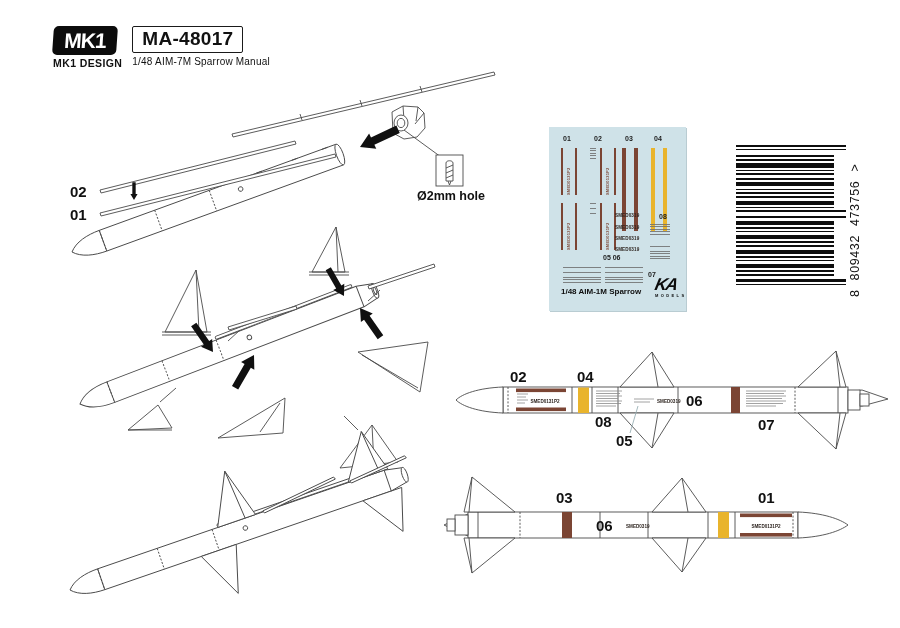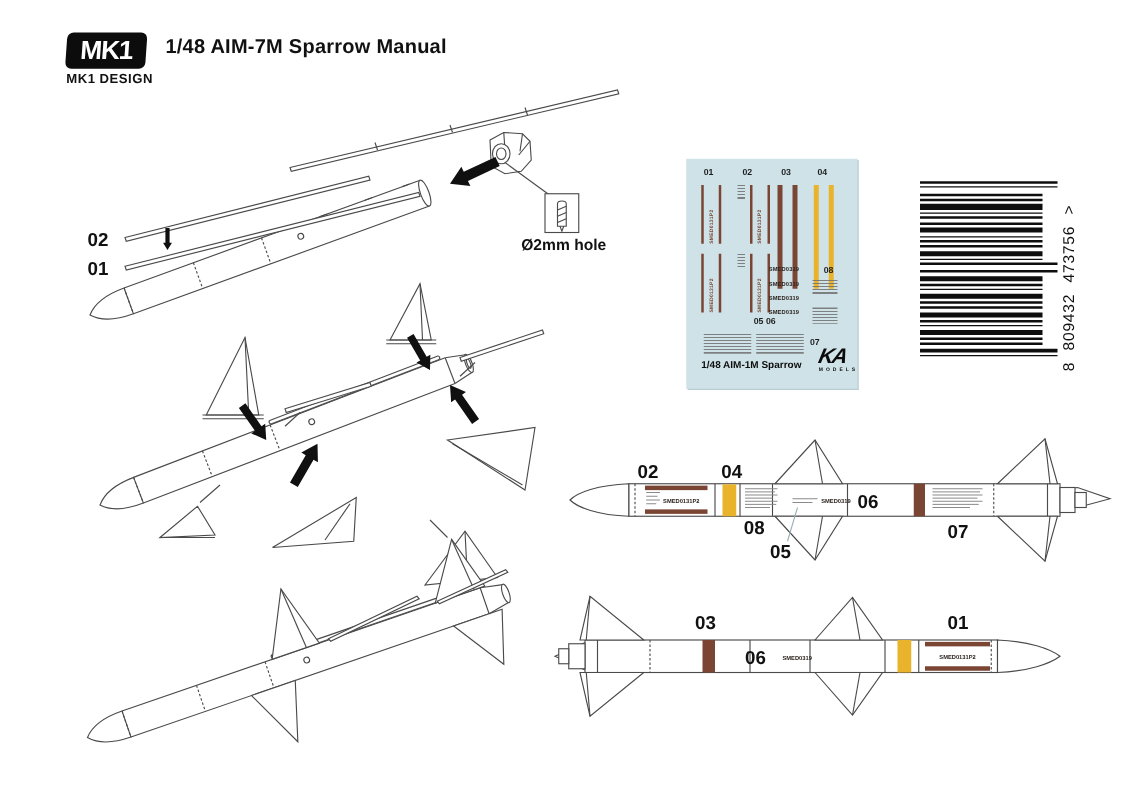--- a/index.html
+++ b/index.html
@@ -22,21 +22,21 @@
 
   
   .header{position:absolute;left:53px;top:26px;display:flex;align-items:flex-start;}
   .logo-box{background:#0c0c0c;color:#fff;width:64px;height:29px;border-radius:5px;
             display:flex;align-items:center;justify-content:center;
             font-weight:bold;font-size:21px;letter-spacing:-1px;transform:skewX(-4deg);}
   .logo-sub{font-weight:bold;font-size:10.5px;letter-spacing:0.4px;margin-top:2px;text-align:center;}
   .title-block{margin-left:10px;}
   .code-box{display:inline-block;border:1.6px solid #1a1a1a;border-radius:2px;
             padding:1px 9px 2px 9px;font-size:19px;font-weight:bold;letter-spacing:0.3px;}
-  .manual-title{font-size:16px;font-weight:700;margin-top:3px;letter-spacing:0.2px;}
+  .manual-title{font-size:10px;font-weight:400;margin-top:3px;letter-spacing:0.2px;}
 
   
   .decal-sheet{position:absolute;left:549px;top:127px;width:137px;height:184px;
                background:var(--background);box-shadow:1px 1px 0 #b9ccd2;}
   .decal-sheet *{position:absolute;}
   .dl{font-size:7px;font-weight:bold;color:#1c1c1c;}
   .sgroup{display:flex;gap:4px;}
   .sgroup *{position:static;}
   .stripe{width:2px;height:100%;background:var(--brown);}
   .stripe.thick{width:4px;}
@@ -235,20 +235,21 @@
       <text class="biglab" x="758" y="503">01</text>
     </g>
   </svg>
 
   <div class="header">
     <div>
       <div class="logo-box">MK1</div>
       <div class="logo-sub">MK1 DESIGN</div>
     </div>
     <div class="title-block">
+      <div class="code-box">MA-48017</div>
       <div class="manual-title">1/48 AIM-7M Sparrow Manual</div>
     </div>
   </div>
 
   <div class="decal-sheet">
     <span class="dl" style="left:14px;top:8px">01</span>
     <span class="dl" style="left:45px;top:8px">02</span>
     <span class="dl" style="left:76px;top:8px">03</span>
     <span class="dl" style="left:105px;top:8px">04</span>
 

